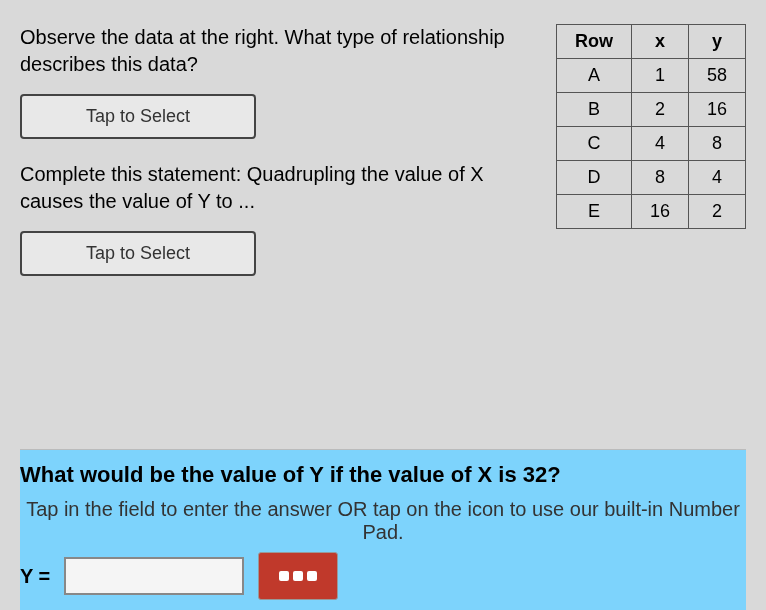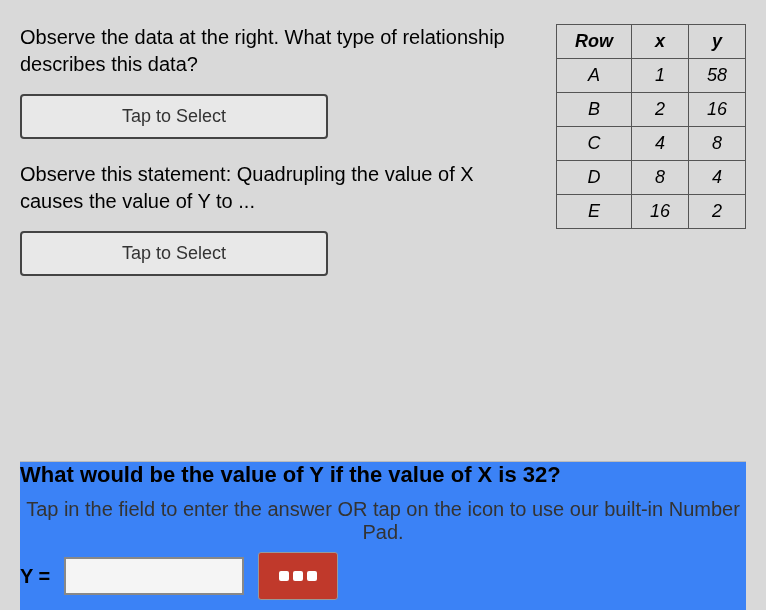--- a/index.html
+++ b/index.html
@@ -37,39 +37,38 @@
     }
 
     .tap-select-btn {
       border: 2px solid #444;
       background: #e8e8e8;
       border-radius: 4px;
       padding: 10px 20px;
       font-size: 18px;
       color: #333;
       text-align: center;
-      width: 308px;
+      width: 236px;
       cursor: pointer;
       margin-bottom: 22px;
     }
 
     .statement-text {
       font-size: 20px;
       font-weight: normal;
       color: #000;
       line-height: 1.35;
       margin-bottom: 16px;
     }
 
     .right-panel {
       display: flex;
       flex-direction: column;
       align-items: flex-start;
       padding-top: 0;
-      font-style: italic;
     }
 
     .data-table {
       border-collapse: collapse;
       margin-top: 0;
     }
 
     .data-table th,
     .data-table td {
       border: 1px solid #555;
@@ -146,36 +145,36 @@
     }
 
     .numpad-dot {
       width: 10px;
       height: 10px;
       background: #fff;
       border-radius: 2px;
     }
 
     .bottom-inner {
-      background: #3b82f6;
+      background: #7dd3fc;
       border-top: 1px solid #bbb;
-      padding-top: 0;
+      padding-top: 12px;
     }
   </style>
 </head>
 <body>
 
 <div class="main-container">
 
   <div class="left-panel">
     <p class="question-text">Observe the data at the right. What type of relationship describes this data?</p>
 
     <div class="tap-select-btn">Tap to Select</div>
 
-    <p class="statement-text">Observe this statement: Quadrupling the value of X causes the value of Y to ...</p>
+    <p class="statement-text">Complete this statement: Quadrupling the value of X causes the value of Y to ...</p>
 
     <div class="tap-select-btn">Tap to Select</div>
   </div>
 
   <div class="right-panel">
     <table class="data-table">
       <thead>
         <tr>
           <th>Row</th>
           <th>x</th>

